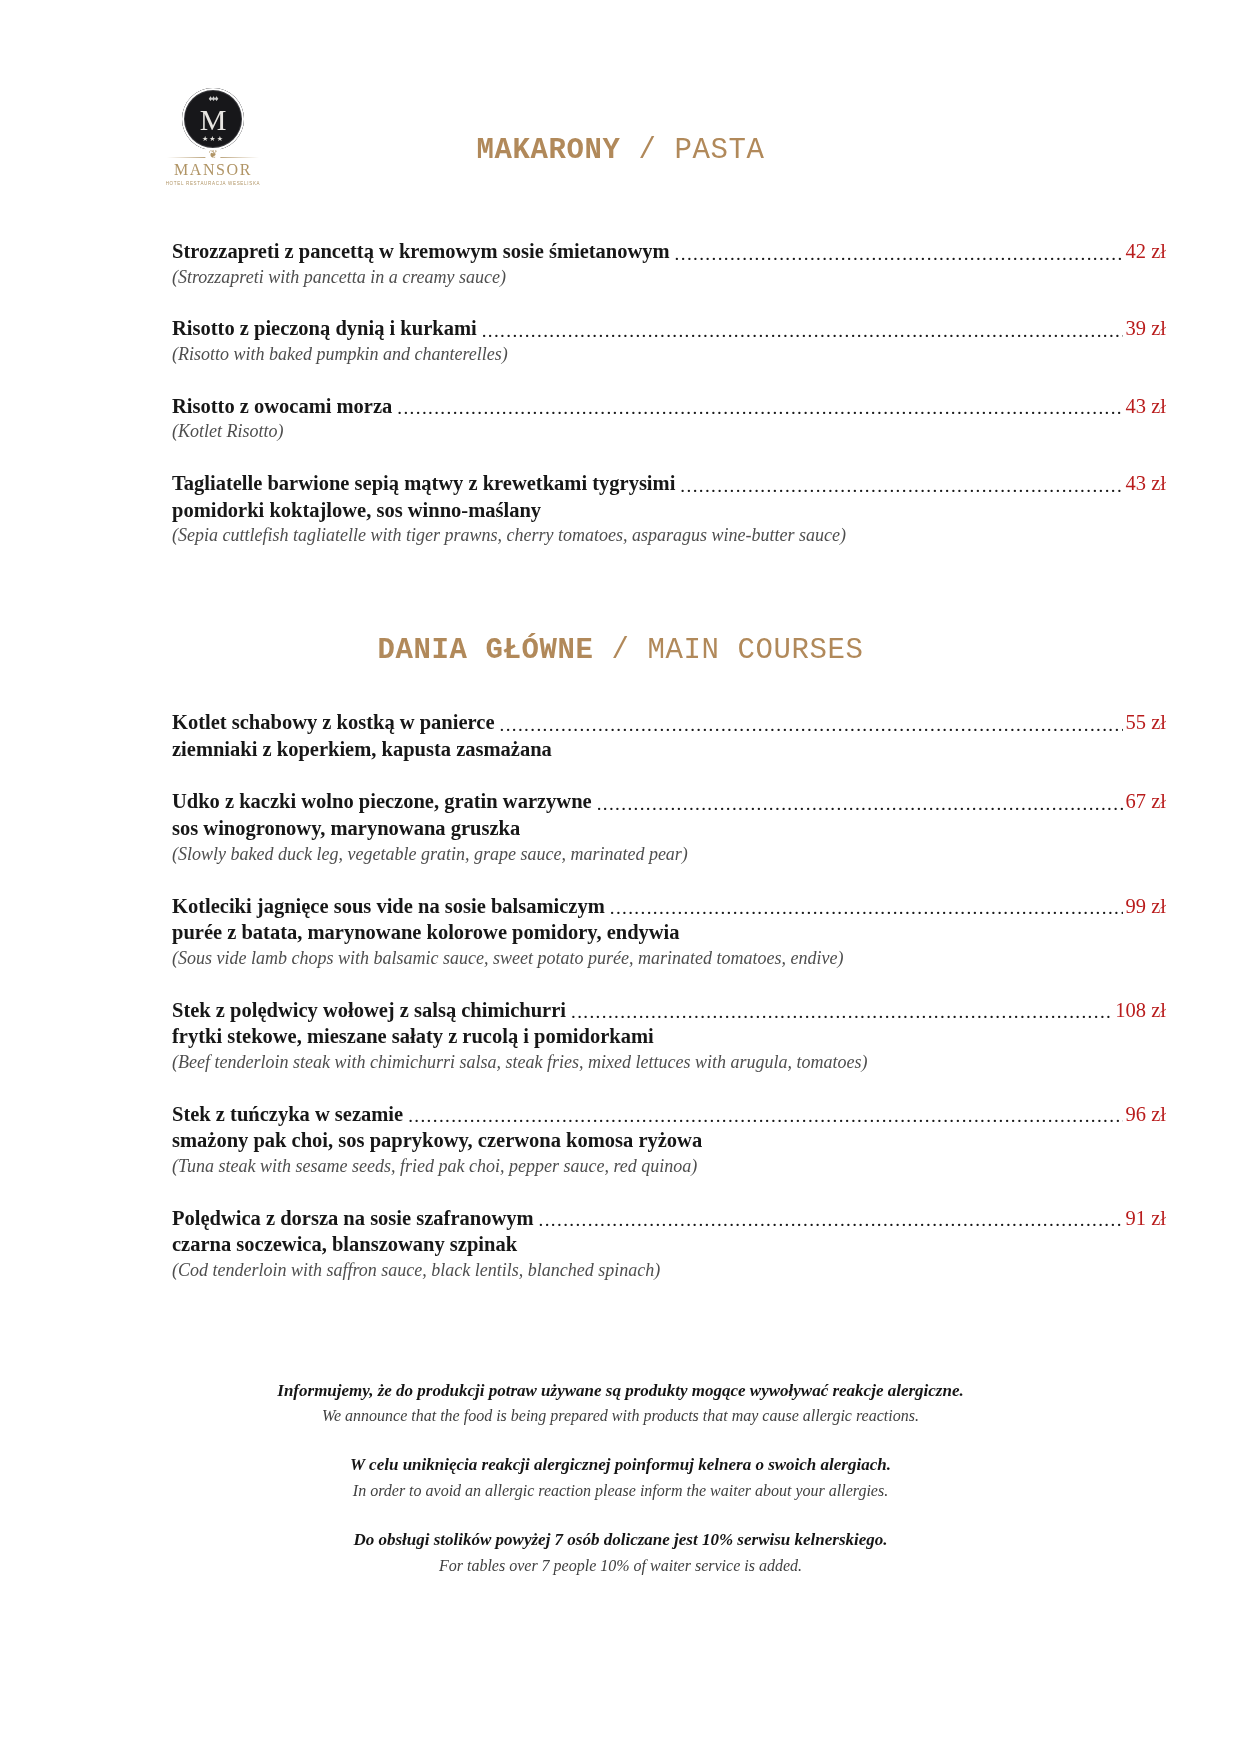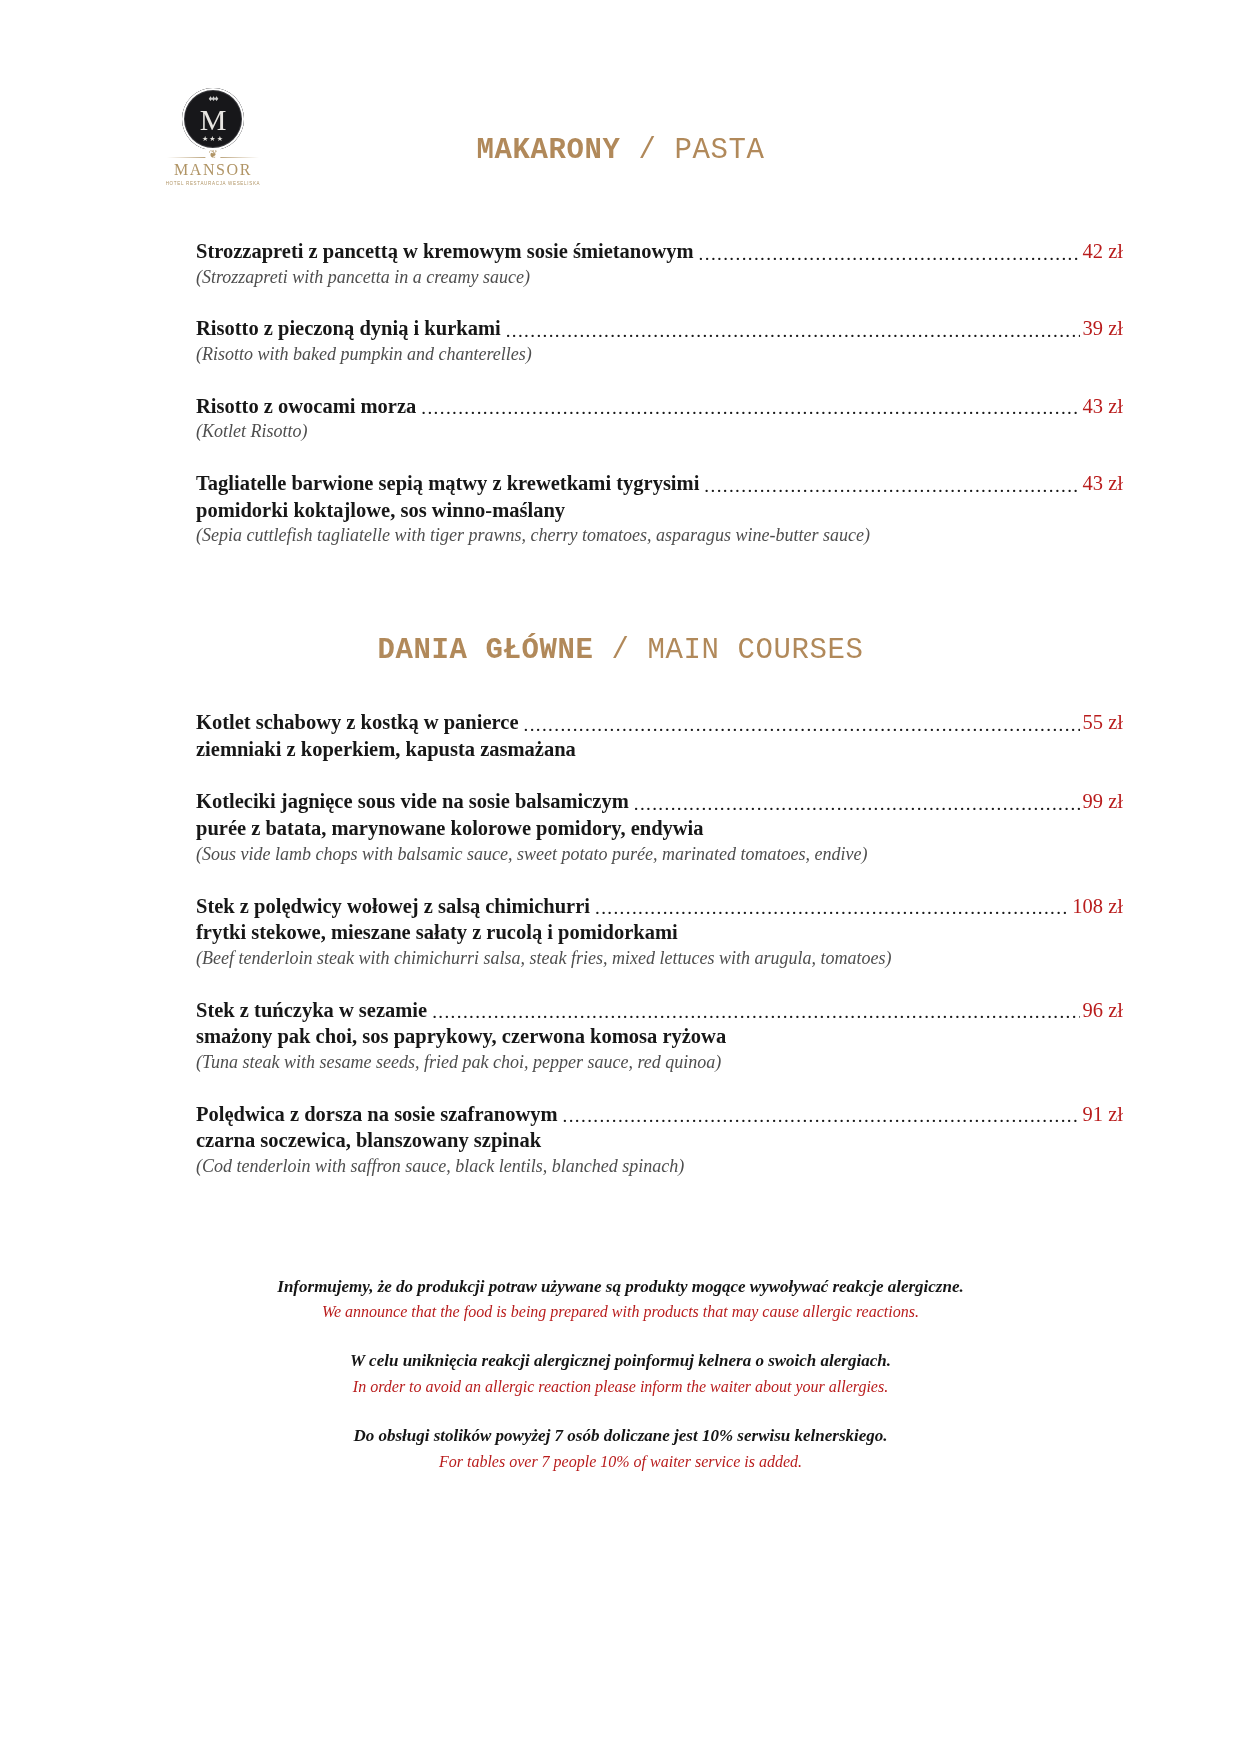--- a/index.html
+++ b/index.html
@@ -103,22 +103,21 @@
     left:0; right:0;
     top:48px;
   }
   .section-title.standalone {
     margin-top:88px;
     margin-bottom:44px;
   }
 
   
   .menu {
-    padding:0 118px 0 172px;
-    margin-left:24px;
+    padding:0 75px 0 172px;
   }
   .first-menu { margin-top:32px; }
 
   .item { margin-bottom:26px; }
   .item-line {
     display:flex;
     align-items:flex-end;
     width:100%;
     font-size:20.5px;
     font-weight:bold;
@@ -173,21 +172,21 @@
   .foot-pl {
     font-size:17px;
     font-weight:bold;
     font-style:italic;
     color:#151515;
     line-height:1.45;
   }
   .foot-en {
     font-size:16px;
     font-style:italic;
-    color:#b91c1c;
+    color:#404040;
     line-height:1.45;
     margin-top:1px;
   }
 </style>
 </head>
 <body>
 
 <div class="page">
 
   <div class="header">
@@ -256,20 +255,29 @@
 
     <div class="item">
       <div class="item-line">
         <span class="item-name">Kotlet schabowy z kostką w panierce</span>
         <span class="leader"></span>
         <span class="price">55 zł</span>
       </div>
       <div class="item-name2">ziemniaki z koperkiem, kapusta zasmażana</div>
     </div>
 
+    <div class="item">
+      <div class="item-line">
+        <span class="item-name">Udko z kaczki wolno pieczone, gratin warzywne</span>
+        <span class="leader"></span>
+        <span class="price">67 zł</span>
+      </div>
+      <div class="item-name2">sos winogronowy, marynowana gruszka</div>
+      <div class="item-trans">(Slowly baked duck leg, vegetable gratin, grape sauce, marinated pear)</div>
+    </div>
 
     <div class="item">
       <div class="item-line">
         <span class="item-name">Kotleciki jagnięce sous vide na sosie balsamiczym</span>
         <span class="leader"></span>
         <span class="price">99 zł</span>
       </div>
       <div class="item-name2">purée z batata, marynowane kolorowe pomidory, endywia</div>
       <div class="item-trans">(Sous vide lamb chops with balsamic sauce, sweet potato purée, marinated tomatoes, endive)</div>
     </div>

